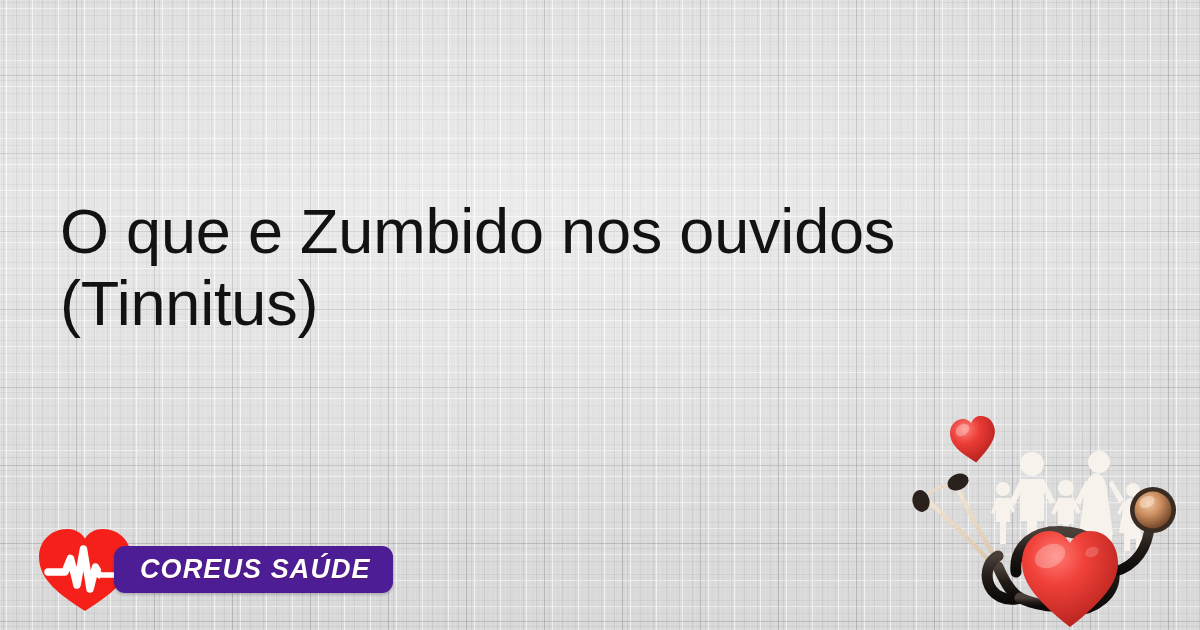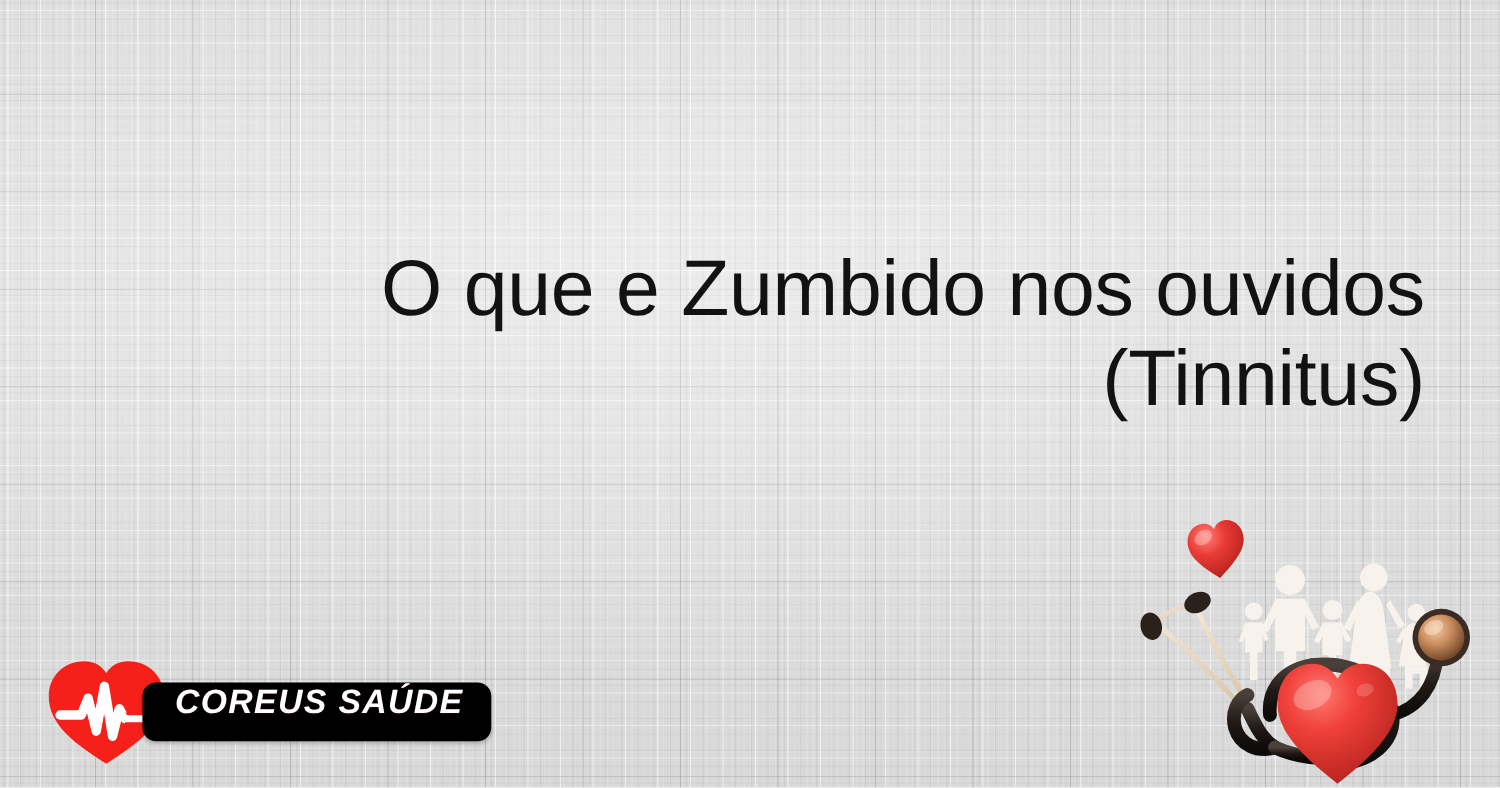--- a/index.html
+++ b/index.html
@@ -64,21 +64,21 @@
       radial-gradient(120% 90% at 42% 35%, rgba(255,255,255,0.40) 0%, rgba(255,255,255,0) 58%),
       linear-gradient(180deg, rgba(0,0,0,0.015) 0%, rgba(0,0,0,0.00) 30%, rgba(0,0,0,0.03) 100%);
   }
 
   
   .headline {
     position: absolute;
     left: 60px;
     right: 60px;
     top: 196px;
-    text-align: right;
+    text-align: left;
     color: #121212;
     font-size: 63px;
     line-height: 1.14;
     font-weight: 400;
     letter-spacing: -0.2px;
     white-space: pre-line;
   }
 
   
   .brand {
@@ -94,24 +94,24 @@
     width: 106px;
     height: 92px;
     flex: 0 0 auto;
   }
   .brand-mark svg { display: block; }
   .brand-badge {
     position: relative;
     margin-left: -28px;
     height: 47px;
     padding: 0 22px 0 26px;
-    background: #000000;
+    background: #4c1d95;
     border-radius: 11px;
     display: flex;
-    align-items: flex-start;
+    align-items: center;
     box-shadow: 0 2px 3px rgba(0,0,0,.20);
   }
   .brand-badge-text {
     color: #ffffff;
     font-size: 27px;
     font-weight: 700;
     font-style: italic;
     letter-spacing: 1.1px;
     white-space: nowrap;
     text-shadow: 0 1px 1px rgba(120,0,0,.35);

